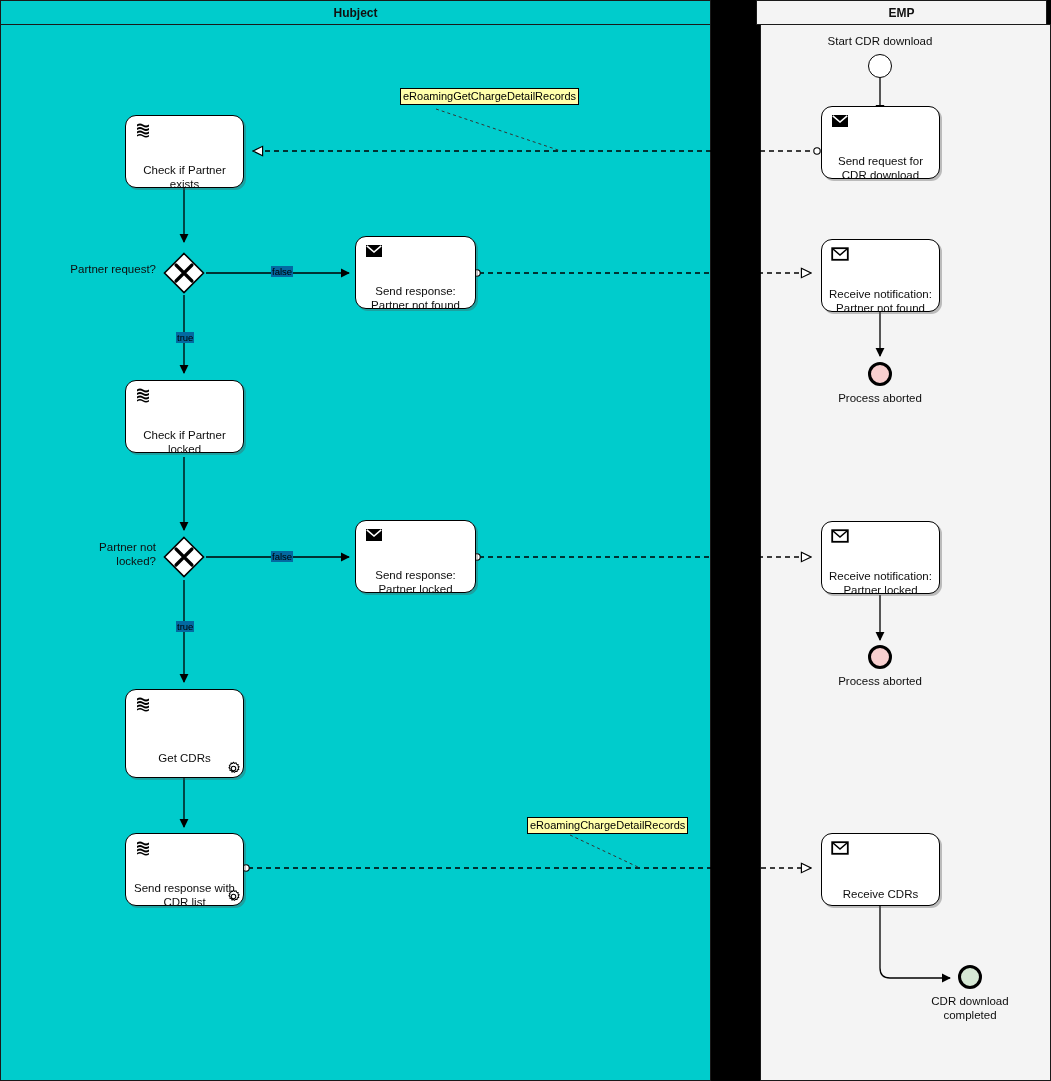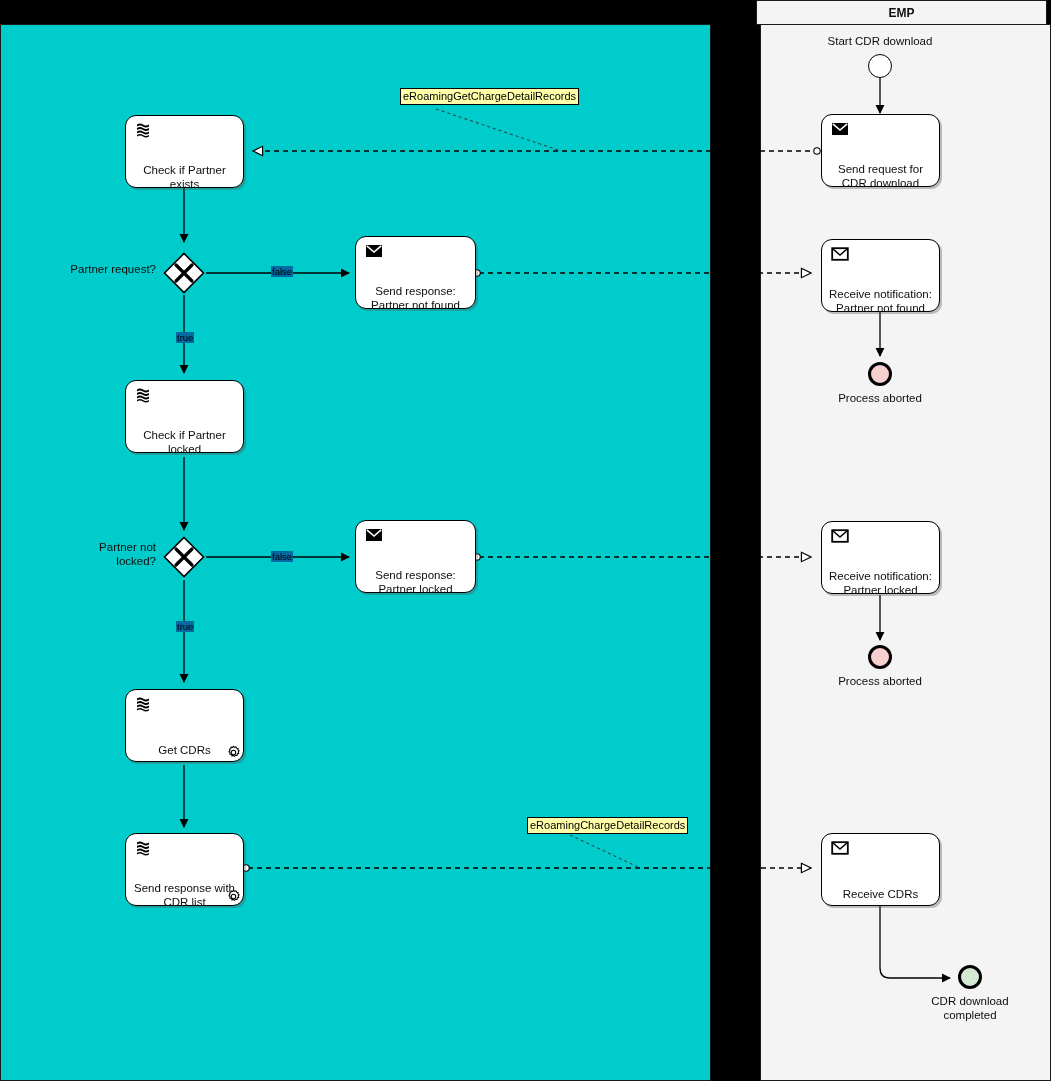--- a/index.html
+++ b/index.html
@@ -70,20 +70,23 @@
     position:absolute;font-size:11px;color:#000;background:#FFFFAA;
     border:1px solid #000;padding:0 2px;line-height:15px;white-space:nowrap;
   }
 </style>
 </head>
 <body>
 
 <div id="canvas">
 
   <div class="pool" id="pool-hubject"></div>
+  <div class="pool-header" id="pool-hubject-head">
+    <span>Hubject</span>
+  </div>
 
   <div class="pool" id="pool-emp"></div>
   <div class="pool-header" id="pool-emp-head">
     <span>EMP</span>
   </div>
 
   <svg id="wires">
     <defs>
       <marker id="seqArrow" viewBox="0 0 10 10" refX="9" refY="5" markerWidth="7" markerHeight="7" orient="auto-start-reverse">
         <path d="M 0 0 L 10 5 L 0 10 z" fill="#000"></path>
@@ -155,21 +158,21 @@
 
   <div class="task" style="left:355px;top:520px;width:121px;height:73px;">
     <svg class="glyph" viewBox="0 0 20 17">
       <rect x="2" y="2" width="16" height="12" fill="#000"></rect>
       <path d="M2.8 2.8 L10 9 L17.2 2.8" fill="none" stroke="#fff" stroke-width="1.6"></path>
     </svg>
     <div class="task-label low">Send response:
 Partner locked</div>
   </div>
 
-  <div class="task" style="left:125px;top:689px;width:119px;height:73px;">
+  <div class="task" style="left:125px;top:689px;width:119px;height:89px;">
     <svg class="glyph" viewBox="0 0 20 17">
       <path d="M3 2.5 q3-2 6 0 q3 2 6 0 v2 q-3 2-6 0 q-3-2-6 0 z" fill="#000"></path>
       <path d="M3 6 q3-2 6 0 q3 2 6 0 v2 q-3 2-6 0 q-3-2-6 0 z" fill="#000"></path>
       <path d="M3 9.5 q3-2 6 0 q3 2 6 0 v2 q-3 2-6 0 q-3-2-6 0 z" fill="#000"></path>
       <path d="M3 13 q3-2 6 0 q3 2 6 0 v1.6 q-3 2-6 0 q-3-2-6 0 z" fill="#000"></path>
     </svg>
     <div class="task-label mid">Get CDRs</div>
     <svg class="gear" viewBox="0 0 16 16">
       <path d="M8 1.4 l1.2 1.1 1.5-.5 .6 1.5 1.6 .2 -.2 1.6 1.3 .9 -1 1.2 .6 1.5 -1.5 .6 -.3 1.6 -1.6-.2 -1.1 1.2 -1.2-1 -1.5 .6 -.6-1.5 -1.6-.3 .2-1.6 -1.2-1.1 1-1.2 -.6-1.5 1.5-.6 .3-1.6 1.6 .2 z" fill="#fff" stroke="#000" stroke-width="1.1"></path>
       <circle cx="8" cy="8" r="2.4" fill="#fff" stroke="#000" stroke-width="1.1"></circle>
@@ -212,21 +215,21 @@
   <div class="flow-label" style="left:176px;top:332px;">true</div>
   <div class="flow-label" style="left:271px;top:551px;">false</div>
   <div class="flow-label" style="left:176px;top:621px;">true</div>
 
   <div class="msg-label" style="left:400px;top:88px;text-align:right;">eRoamingGetChargeDetailRecords</div>
   <div class="msg-label" style="left:527px;top:817px;">eRoamingChargeDetailRecords</div>
 
   <div class="ev-label" style="left:800px;top:34px;width:160px;">Start CDR download</div>
   <div class="event ev-start" style="left:868px;top:54px;"></div>
 
-  <div class="task" style="left:821px;top:114px;width:119px;height:73px;">
+  <div class="task" style="left:821px;top:106px;width:119px;height:73px;">
     <svg class="glyph" viewBox="0 0 20 17">
       <rect x="2" y="2" width="16" height="12" fill="#000"></rect>
       <path d="M2.8 2.8 L10 9 L17.2 2.8" fill="none" stroke="#fff" stroke-width="1.6"></path>
     </svg>
     <div class="task-label low">Send request for
 CDR download</div>
   </div>
 
   <div class="task" style="left:821px;top:239px;width:119px;height:73px;">
     <svg class="glyph" viewBox="0 0 20 17">

